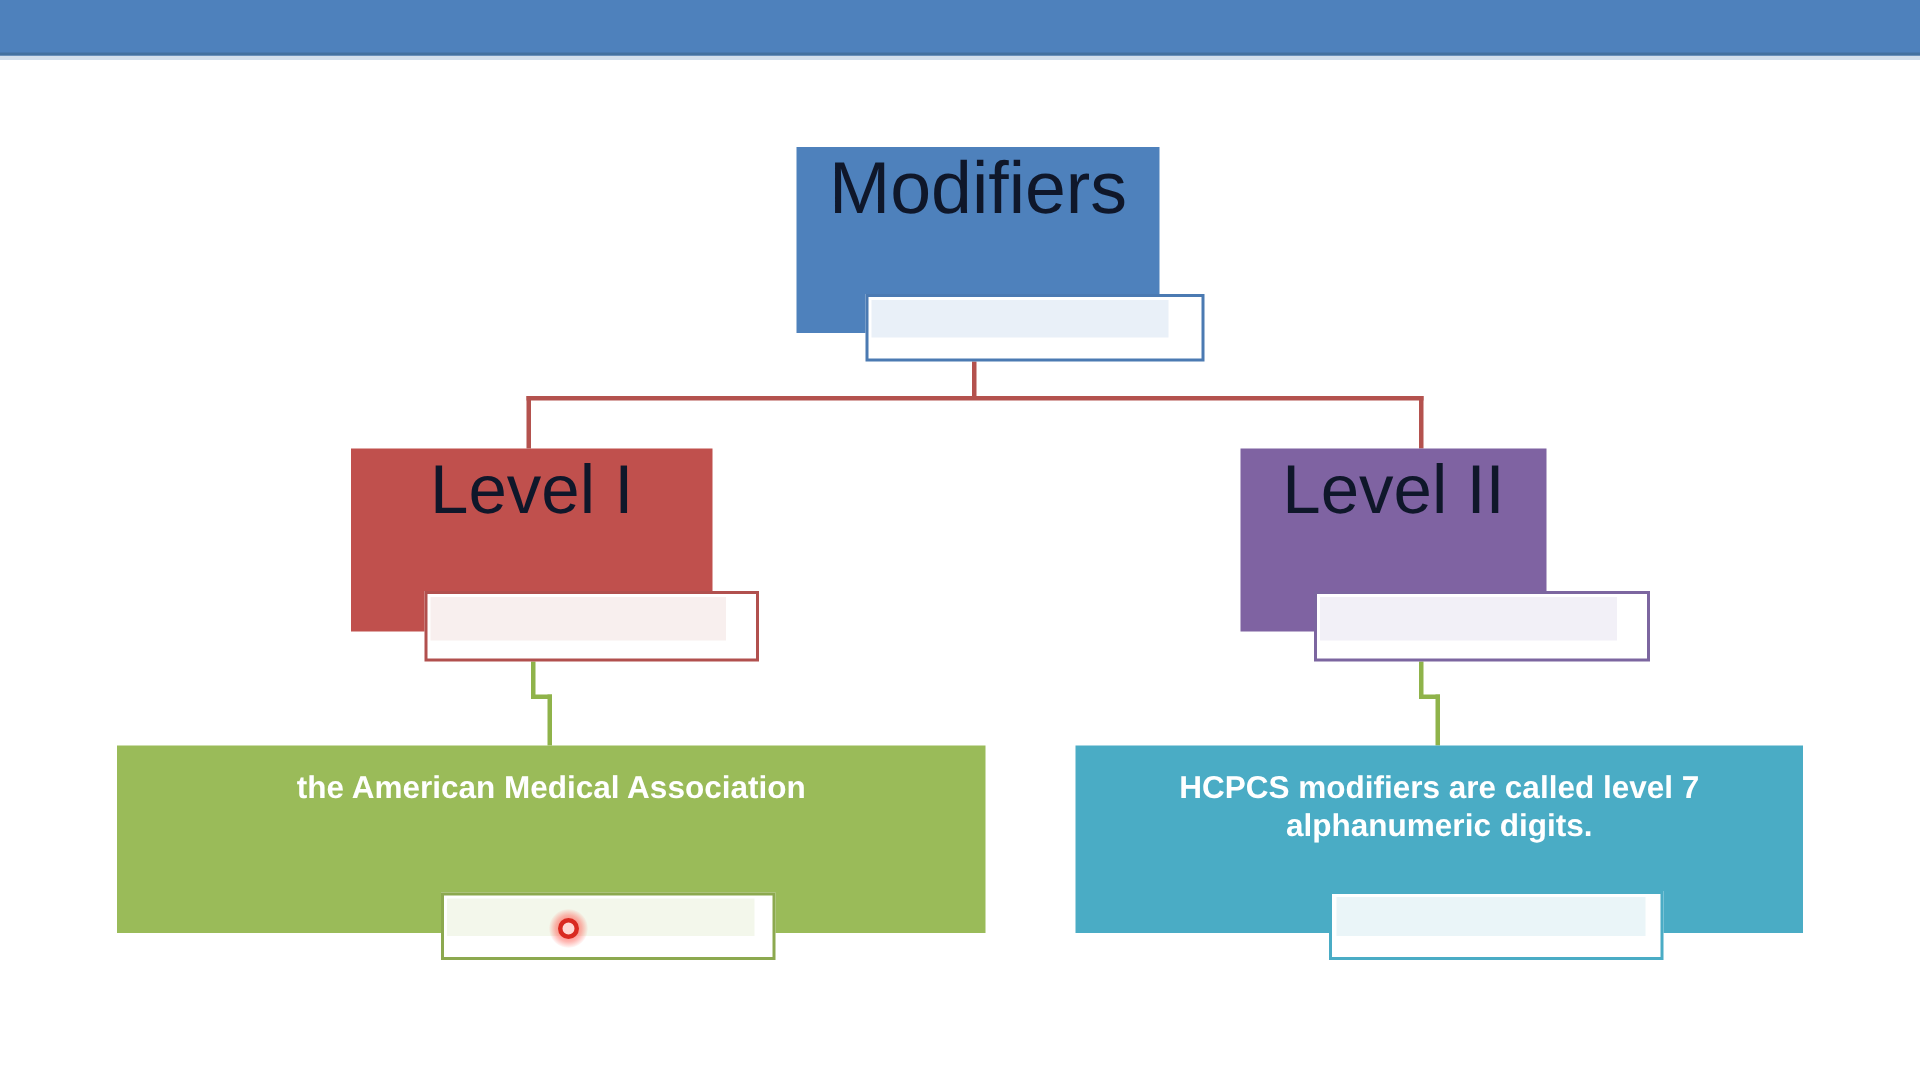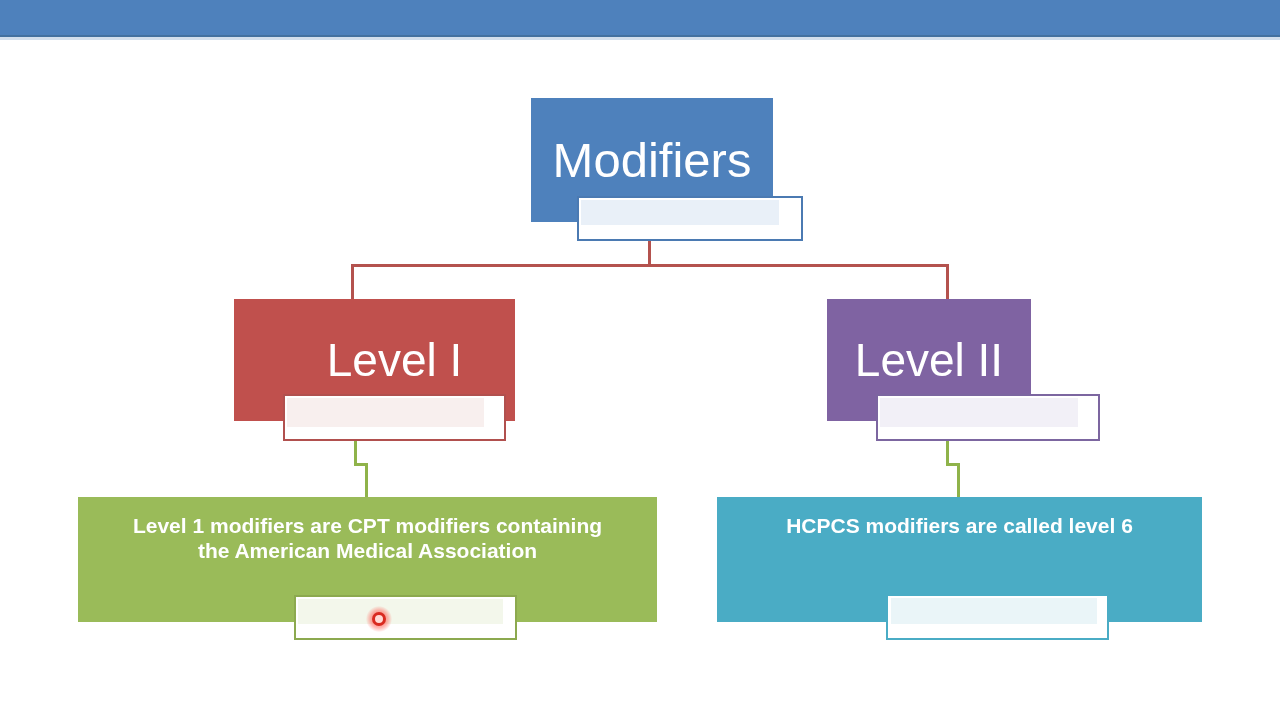--- a/index.html
+++ b/index.html
@@ -12,22 +12,22 @@
 
   
   .top-bar{
     left:0;top:0;width:1280px;height:35px;
     border-bottom:2px solid #44719f;
     box-shadow:0 3px 0 rgba(175,196,220,.55);
   }
 
   
   .node{
-    display:flex;align-items:center;justify-content:center;
-    color:#ffffff;
+    display:flex;align-items:flex-start;justify-content:center;
+    color:#0f172a;
   }
   .node-root{left:531px;top:98px;width:242px;height:124px;font-size:49px;}
   .node-l1{left:234px;top:299px;width:241px;height:122px;font-size:46px;}
   .node-l2{left:827px;top:299px;width:204px;height:122px;font-size:46px;}
 
   
   .ph{background:#ffffff;}
   .ph .band{position:absolute;}
   .ph-root{left:577px;top:196px;width:222px;height:41px;border:2px solid #4b7ab2;}
   .ph-root .band{left:2px;top:2px;right:22px;height:25px;background:#e9f0f8;}
@@ -91,43 +91,43 @@
 <div class="abs gconn gconn-r-h"></div>
 <div class="abs gconn gconn-r-v2"></div>
 
 <div class="abs node node-root" style="background-color: rgb(78, 129, 188);">
   <span>Modifiers</span>
 </div>
 <div class="abs ph ph-root">
   <span class="band"></span>
 </div>
 
-<div class="abs node node-l1" style="background-color: rgb(192, 80, 77); padding-left: 40px;">
+<div class="abs node node-l1" style="background-color: rgb(192, 80, 77);">
   <span>Level I</span>
 </div>
 <div class="abs ph ph-l1">
   <span class="band"></span>
 </div>
 
 <div class="abs node node-l2" style="background-color: rgb(127, 99, 162);">
   <span>Level II</span>
 </div>
 <div class="abs ph ph-l2">
   <span class="band"></span>
 </div>
 
 <div class="abs desc desc-l1" style="background-color: rgb(154, 187, 89);">
-  <div>Level 1 modifiers are CPT modifiers containing</div>
   <div>the American Medical Association</div>
 </div>
 <div class="abs ph ph-d1">
   <span class="band"></span>
 </div>
 
 <div class="abs desc desc-l2" style="background-color: rgb(74, 172, 197);">
-  <div>HCPCS modifiers are called level 6</div>
+  <div>HCPCS modifiers are called level 7</div>
+  <div>alphanumeric digits.</div>
 </div>
 <div class="abs ph ph-d2">
   <span class="band"></span>
 </div>
 
 <div class="abs laser-glow"></div>
 <div class="abs laser-core"></div>
 
 </body></html>

